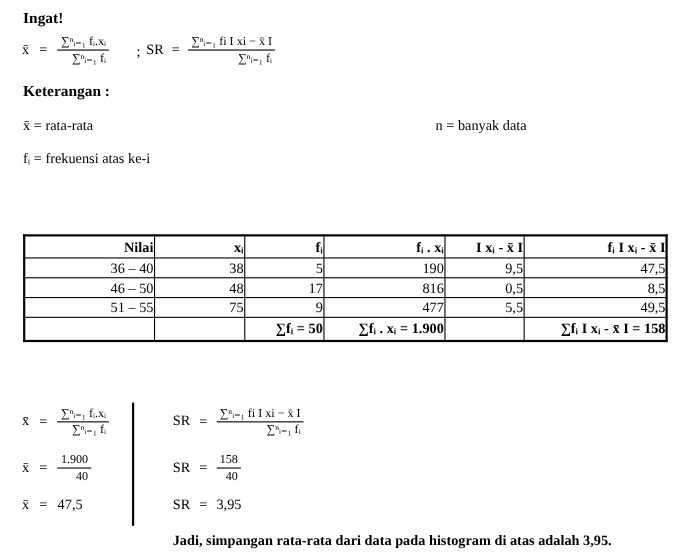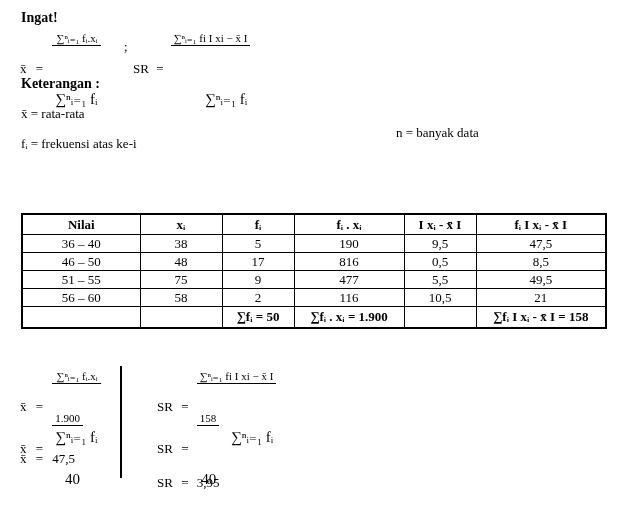--- a/index.html
+++ b/index.html
@@ -36,43 +36,42 @@
   }
   .frac > .num {
     display: block;
     border-bottom: 1.2px solid #000;
     padding: 0 3px 1px 3px;
     font-size: 11px;
   }
   .frac > .den {
     display: block;
     padding: 1px 3px 0 3px;
-    font-size: 15px;
-    margin-top: 44px;
+    font-size: 11px;
   }
 
   
   .ket-line { font-size: 13px; }
 
   
   .tbl-wrap {
     position: absolute;
     left: 21px;
     top: 213px;
     width: 544px;
   }
   table.freq {
     border-collapse: collapse;
     width: 544px;
     table-layout: fixed;
     font-size: 13px;
   }
   table.freq td, table.freq th {
     border: 1px solid #000;
-    text-align: center;
+    text-align: right;
     padding: 0;
     height: 17px;
     line-height: 17px;
     font-weight: normal;
     vertical-align: middle;
     overflow: hidden;
   }
   table.freq thead th {
     font-weight: bold;
     height: 19px;
@@ -133,21 +132,21 @@
       <span class="num">∑ⁿᵢ₌₁ fi I xi − x̄ I</span>
       <span class="den">∑ⁿᵢ₌₁ fᵢ</span>
     </span>
   </div>
 
   <div class="abs sec-title" style="left:21px; top:76px;">Keterangan :</div>
 
   <div class="abs ket-line" style="left:21px; top:106px;">x̄ = rata-rata</div>
   <div class="abs ket-line" style="left:21px; top:136px;">fᵢ = frekuensi atas ke-i</div>
 
-  <div class="abs ket-line" style="left:396px; top:106px;margin-top:19px;">n = banyak data</div>
+  <div class="abs ket-line" style="left:396px; top:106px;">n = banyak data</div>
 
   <div class="tbl-wrap">
     <table class="freq">
       <colgroup>
         <col class="c1">
           <col class="c2">
           <col class="c3">
         <col class="c4">
           <col class="c5">
           <col class="c6">
@@ -180,28 +179,20 @@
           <td>8,5</td>
         </tr>
         <tr>
           <td>51 – 55</td>
           <td>75</td>
           <td>9</td>
           <td>477</td>
           <td>5,5</td>
           <td>49,5</td>
         </tr>
-        <tr>
-          <td>56 – 60</td>
-          <td>58</td>
-          <td>2</td>
-          <td>116</td>
-          <td>10,5</td>
-          <td>21</td>
-        </tr>
         <tr class="total">
           <td></td>
           <td></td>
           <td>∑fᵢ = 50</td>
           <td>∑fᵢ . xᵢ = 1.900</td>
           <td></td>
           <td>∑fᵢ I xᵢ - x̄ I = 158</td>
         </tr>
       </tbody>
     </table>
@@ -244,20 +235,21 @@
 
   <div class="abs math" style="left:157px; top:412px;">
     <span>SR</span>
     <span style="padding:0 5px;">=</span>
     <span class="frac">
       <span class="num">158</span>
       <span class="den">40</span>
     </span>
   </div>
 
-  <div class="abs math" style="left:157px; top:476px;">
+  <div class="abs math" style="left:157px; top:452px;">
     <span>SR</span>
     <span style="padding:0 5px;">=</span>
     <span>3,95</span>
   </div>
 
+  <div class="concl">Jadi, simpangan rata-rata dari data pada histogram di atas adalah 3,95.</div>
 
 </div>
 
 </body></html>

